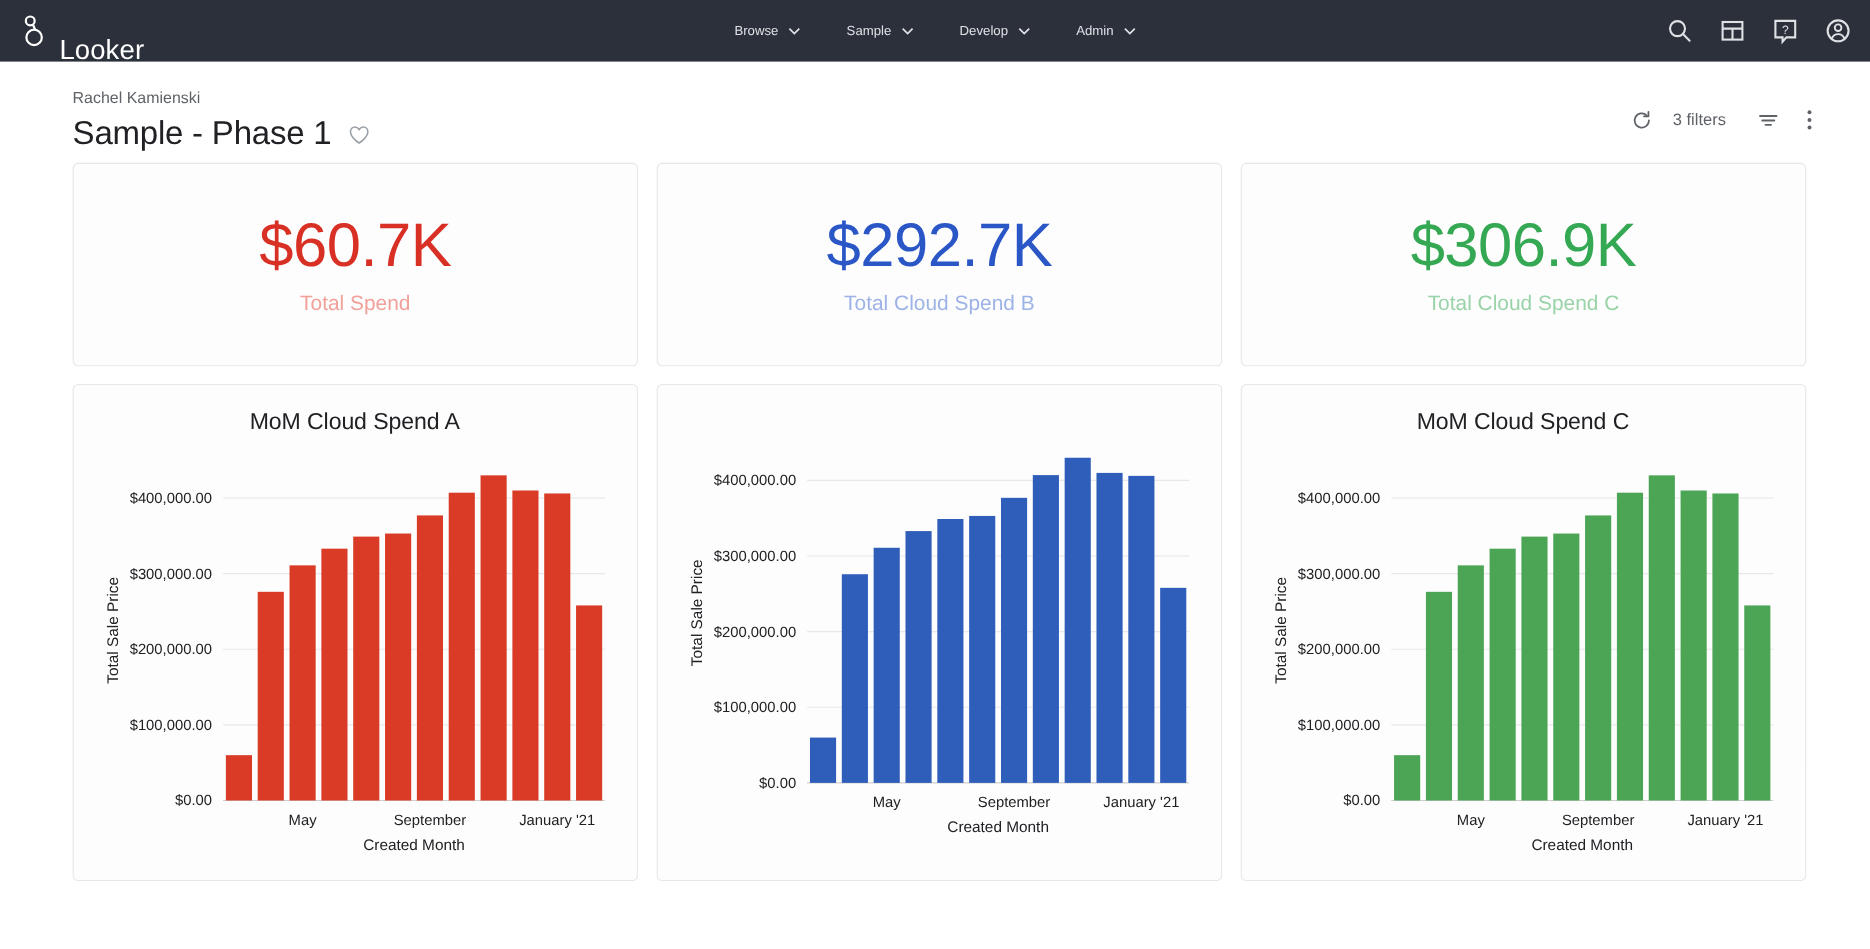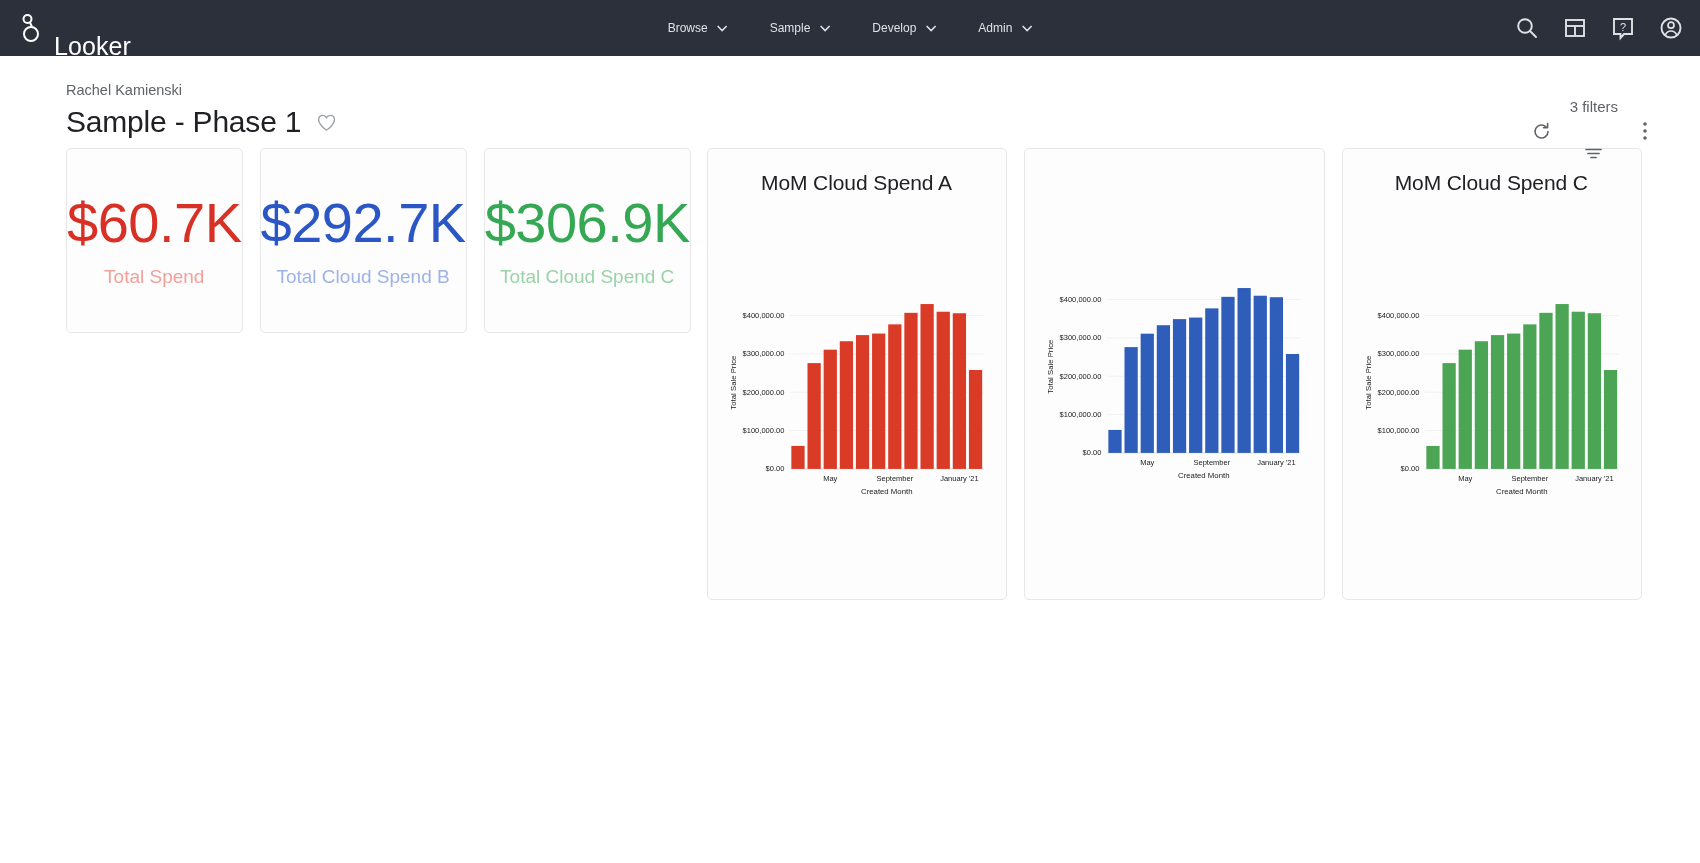--- a/index.html
+++ b/index.html
@@ -60,27 +60,27 @@
   .heart { width: 21px; height: 21px; display: block; cursor: pointer; }
 
   .header-actions {
     position: absolute; right: 46px; top: 42px;
     display: flex; align-items: center; gap: 18px;
   }
   .action-icon { width: 21px; height: 21px; display: block; cursor: pointer; }
   .filters-label {
     font-size: 15px; color: #5f6368; cursor: pointer;
   }
-  .filter-group { display: flex; align-items: center; gap: 28px; flex-direction: column; }
+  .filter-group { display: flex; align-items: center; gap: 28px; }
   .kebab { width: 18px; height: 22px; display: block; cursor: pointer; }
 
   
   .grid {
     padding: 0 58px 0 66px;
-    display: flex; flex-direction: row; gap: 16px;
+    display: flex; flex-direction: column; gap: 16px;
   }
   .row { display: flex; gap: 17px; }
   .tile {
     flex: 1 1 0;
     background: #fdfdfd;
     border: 1px solid #e7e7e8;
     border-radius: 5px;
   }
   .tile-single {
     height: 185px;

